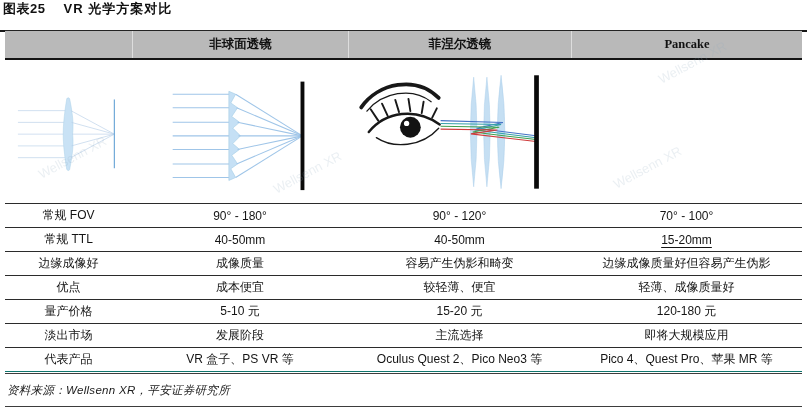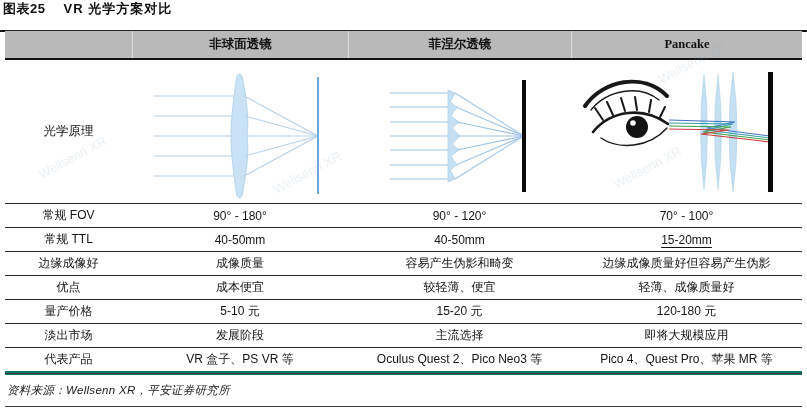--- a/index.html
+++ b/index.html
@@ -28,21 +28,21 @@
     display:flex;align-items:center;justify-content:center;
     font-size:12.5px;font-weight:bold;color:#111;
   }
   .th + .th{border-left:1px solid #dddddd;}
   .principle{height:143px;}
   .principle .c0{display:flex;align-items:center;justify-content:center;font-size:12.5px;}
   .diagram-cell{position:relative;display:flex;align-items:center;justify-content:center;}
   .drow{height:23px;border-top:1px solid #2b2b2b;}
   .drow:first-of-type{border-top:1px solid #2b2b2b;}
   .td{display:flex;align-items:center;justify-content:center;font-size:12px;color:#141414;white-space:nowrap;}
-  .tbl-bottom{border-bottom:4px solid #0f766e;}
+  .tbl-bottom{border-bottom:1px solid #0f766e;}
   .u{text-decoration:underline;text-underline-offset:3px;}
   
   .src-bar{
     position:absolute;left:5px;top:373px;width:797px;height:34px;
     border-top:1px solid #3d3d3d;border-bottom:1px solid #3d3d3d;box-sizing:border-box;
     display:flex;align-items:center;
   }
   .src-text{font-size:11.5px;font-style:italic;color:#1a1a1a;margin-left:2px;letter-spacing:.3px;}
   
   .wm{
@@ -63,21 +63,20 @@
   <div class="tbl">
 
     <div class="grid-row thead">
       <div class="th"></div>
       <div class="th">非球面透镜</div>
       <div class="th">菲涅尔透镜</div>
       <div class="th">Pancake</div>
     </div>
 
     <div class="grid-row principle">
-      <div class="c0">光学原理</div>
 
       <div class="diagram-cell">
         <svg width="216" height="143" viewBox="0 0 216 143">
           <g stroke="#b7cfe8" stroke-width="1.1">
             <line x1="22" y1="36" x2="104" y2="36"></line>
             <line x1="22" y1="56" x2="104" y2="56"></line>
             <line x1="22" y1="76" x2="104" y2="76"></line>
             <line x1="22" y1="96" x2="104" y2="96"></line>
             <line x1="22" y1="116" x2="104" y2="116"></line>
           </g>

